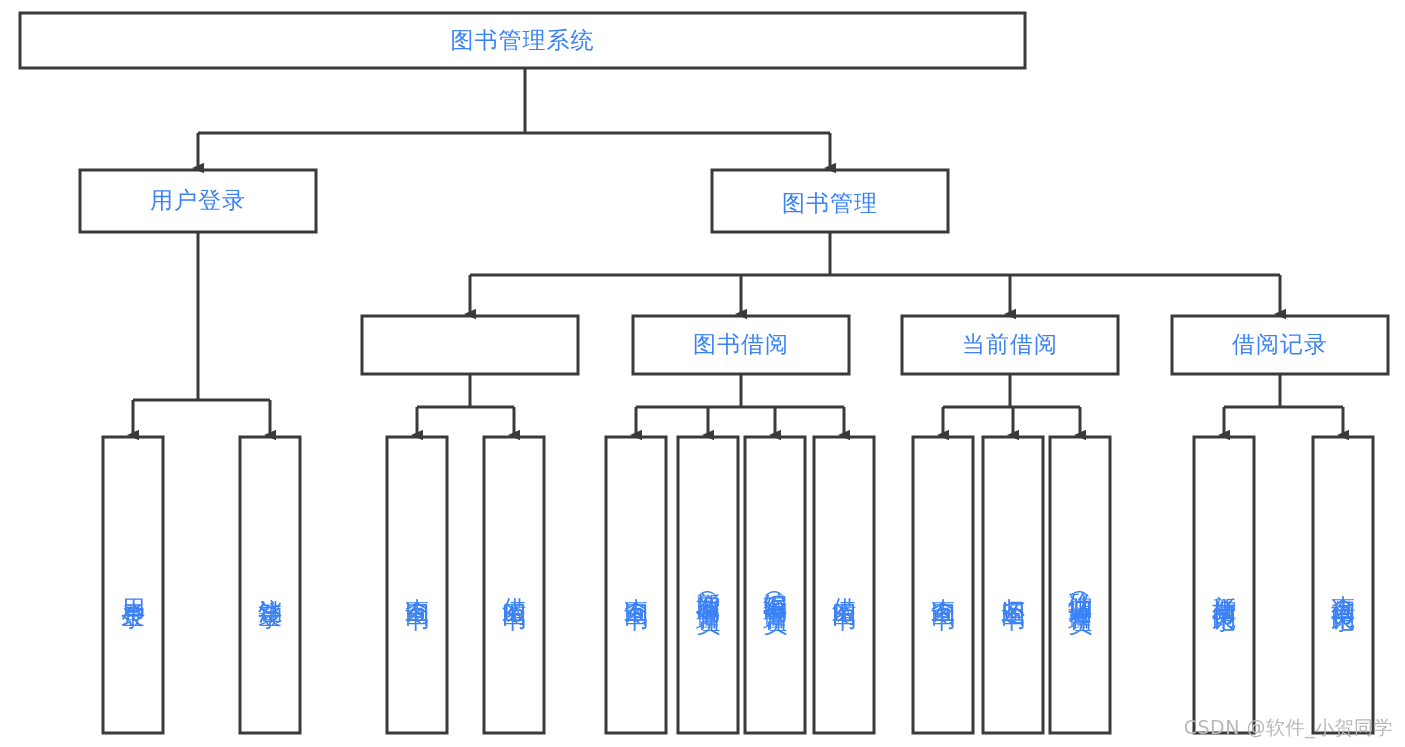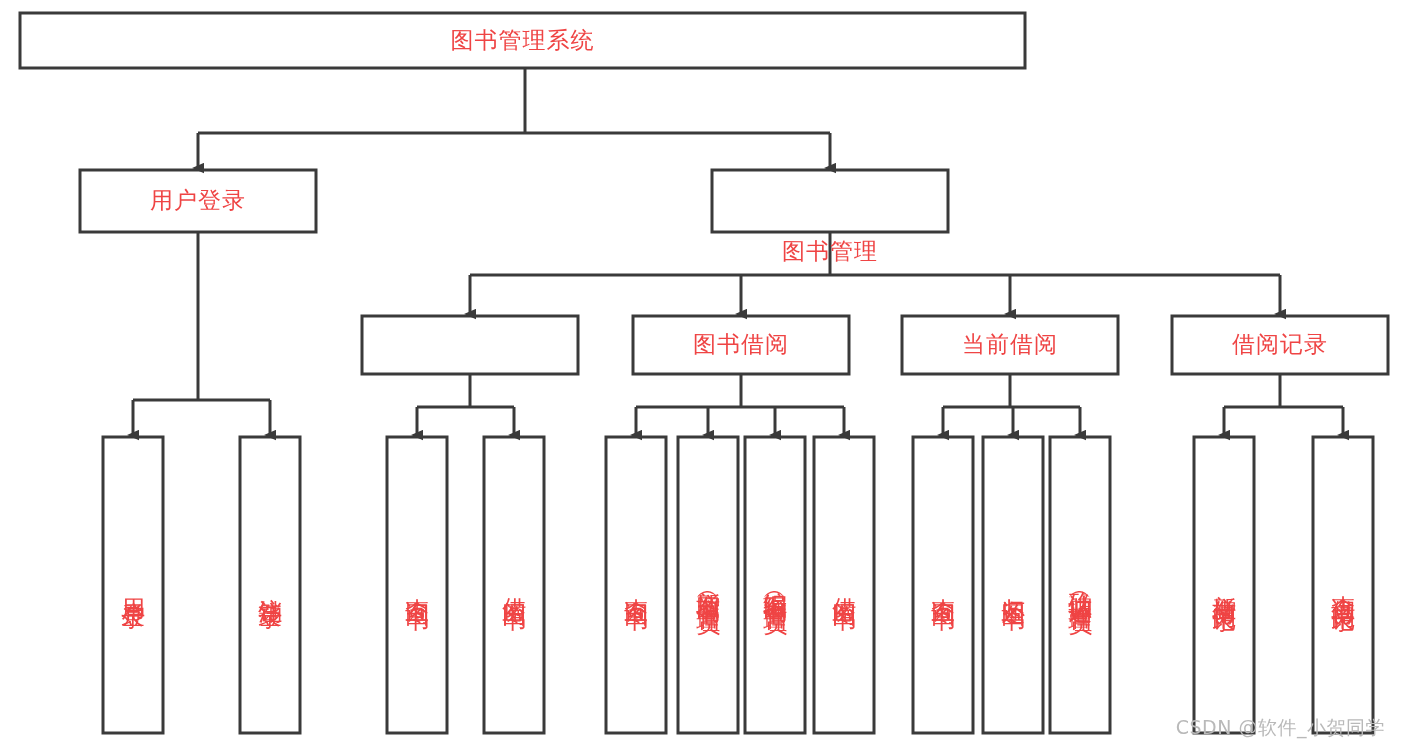--- a/index.html
+++ b/index.html
@@ -37,42 +37,42 @@
     fill: none;
   }
   .arrow-head {
     fill: #3a3a3a;
   }
   .node-label {
     position: absolute;
     display: flex;
     align-items: center;
     justify-content: center;
-    color: #ef4444;
+    color: #3b82f6;
     font-family: "DejaVu Sans", "Liberation Sans", sans-serif;
     pointer-events: none;
     box-sizing: border-box;
   }
   .node-label.horizontal {
     font-size: 23px;
     line-height: 1.1;
     letter-spacing: 1px;
     white-space: nowrap;
   }
   .node-label.vertical {
     writing-mode: vertical-rl;
     text-orientation: upright;
     font-size: 24px;
     line-height: 1.18;
     letter-spacing: 3px;
     white-space: nowrap;
   }
   .watermark {
     position: absolute;
-    right: 20px;
+    right: 12px;
     bottom: 6px;
     font-size: 19px;
     color: #b9b9b9;
     font-family: "DejaVu Sans", "Liberation Sans", sans-serif;
     white-space: nowrap;
     letter-spacing: 0.5px;
   }
 </style>
 </head>
 <body>
@@ -151,21 +151,21 @@
 
     <path class="connector" d="M1280,374 L1280,407"></path>
     <path class="connector" d="M1224,407 L1343,407"></path>
     <path class="connector" d="M1224,407 L1224,435" marker-end="url(#arrow)"></path>
     <path class="connector" d="M1343,407 L1343,435" marker-end="url(#arrow)"></path>
   </svg>
 
   <div class="node-label horizontal" style="left:20px; top:13px; width:1005px; height:55px;">图书管理系统</div>
 
   <div class="node-label horizontal" style="left:80px; top:170px; width:236px; height:62px;">用户登录</div>
-  <div class="node-label horizontal" style="left:712px; top:170px; width:236px; height:67px;margin-top:48px;">图书管理</div>
+  <div class="node-label horizontal" style="left:712px; top:170px; width:236px; height:67px;">图书管理</div>
 
   <div class="node-label horizontal" style="left:633px; top:316px; width:216px; height:58px;border-radius:7px;">图书借阅</div>
   <div class="node-label horizontal" style="left:1172px; top:316px; width:216px; height:58px;">借阅记录</div>
   <div class="node-label horizontal" style="left:902px; top:316px; width:216px; height:58px;">当前借阅</div>
 
   <div class="node-label vertical" style="left:103px; top:437px; width:60px; height:296px;">用户登录</div>
   <div class="node-label vertical" style="left:240px; top:437px; width:60px; height:296px;">注销登录</div>
 
   <div class="node-label vertical" style="left:387px; top:437px; width:60px; height:296px;">查询图书</div>
   <div class="node-label vertical" style="left:484px; top:437px; width:60px; height:296px;">借阅图书</div>

